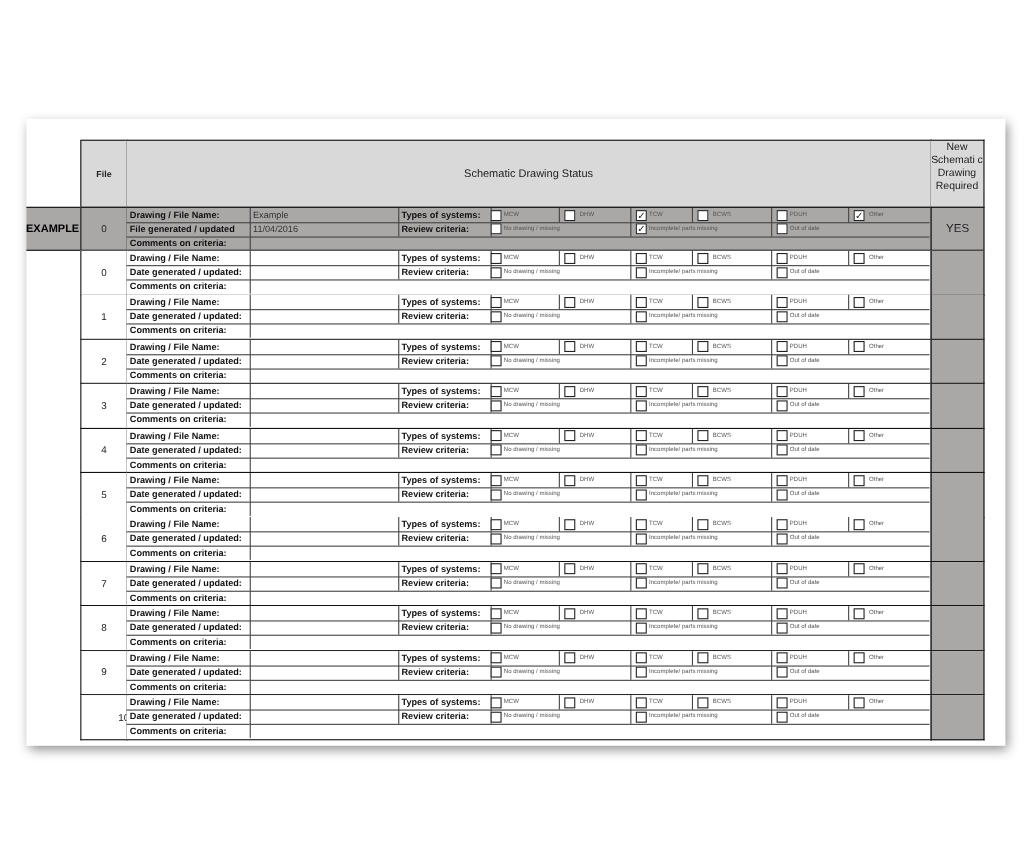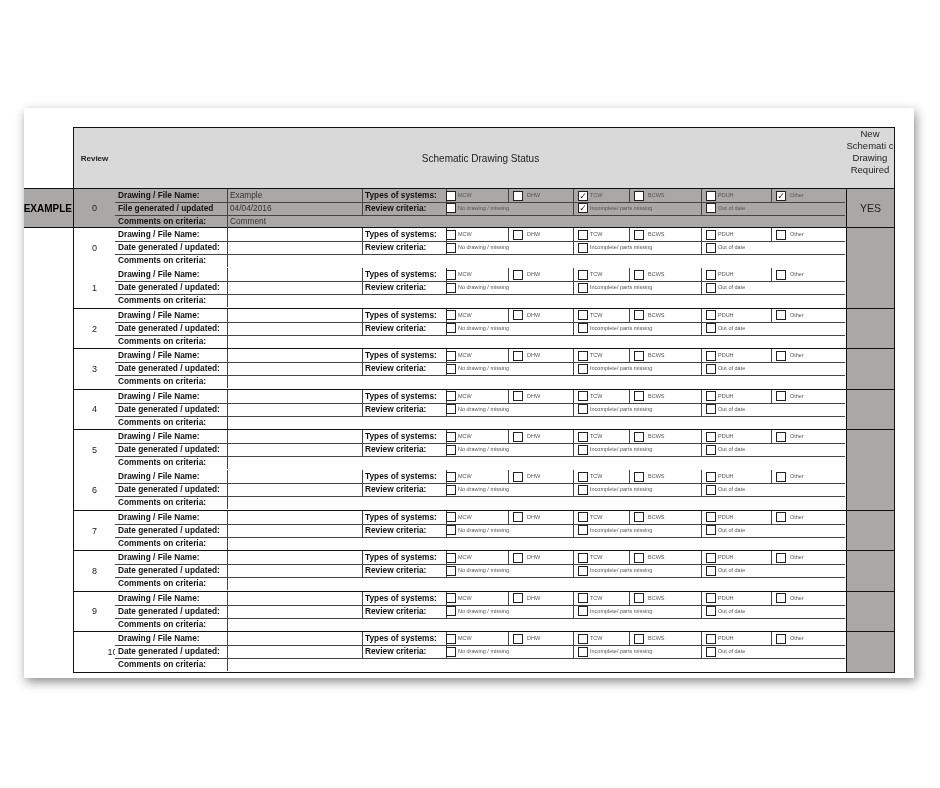--- a/index.html
+++ b/index.html
@@ -20,21 +20,21 @@
   .vline{position:absolute;background:#111;width:1px;}
   .hline{position:absolute;background:#333;height:1px;}
   .gray{background:#aaa7a7;}
   .side{position:absolute;box-sizing:border-box;border:1.5px solid #111;border-top:none;background:#aaa7a7;}
 </style>
 </head>
 <body>
 
 <div class="card">
 
-  <div class="abs hdr hdr-floor" style="left:49px;top:19px;width:43px;height:62px;">Review</div>
+  <div class="abs hdr hdr-floor" style="left:49px;top:19px;width:43px;height:62px;">File</div>
   <div class="abs hdr hdr-main" style="left:91px;top:19px;width:732px;height:62px;border-left:none;">Schematic Drawing Status</div>
   <div class="abs hdr hdr-new" style="left:822px;top:19px;width:49px;height:62px;border-left:none;">New Schemati c Drawing Required</div>
 
   <div id="rows">
       <div style="position: absolute; left: 0px; top: 80px; width: 890px; height: 40px;">
         <div class="abs gray" style="left: 0px; top: 0px; width: 49px; height: 40px; border-top: 1.5px solid rgb(17, 17, 17); border-bottom: 1.5px solid rgb(17, 17, 17); font-weight: bold; font-size: 10px; display: flex; align-items: center; justify-content: flex-end; padding-right: 1px;">EXAMPLE</div>
         <div class="floor-num" style="left: 49px; top: 0px; width: 43px; height: 40px; border: 1.5px solid rgb(17, 17, 17); background: rgb(170, 167, 167);">0</div>
         <div style="position: absolute; left: 91px; top: 0px; width: 732px; height: 40px; box-sizing: border-box; border-right: 1.5px solid rgb(17, 17, 17); border-bottom: 1.5px solid rgb(17, 17, 17); border-top: 1.5px solid rgb(17, 17, 17); background: rgb(170, 167, 167);">
           <div class="hline" style="left: 0px; top: 12.8333px; width: 730px; background: rgb(68, 68, 68);"></div>
           <div class="hline" style="left: 0px; top: 25.6667px; width: 112px; background: rgb(68, 68, 68);"></div>
@@ -48,22 +48,21 @@
           <div class="vline" style="left: 586px; top: 0px; height: 12.8333px; background: rgb(68, 68, 68);"></div>
           <div class="vline" style="left: 656px; top: 0px; height: 12.8333px; background: rgb(68, 68, 68);"></div>
           <div class="vline" style="left: 458px; top: 12.8333px; height: 12.8333px; background: rgb(68, 68, 68);"></div>
           <div class="vline" style="left: 586px; top: 12.8333px; height: 12.8333px; background: rgb(68, 68, 68);"></div>
           <div class="lbl" style="left: 0px; top: 0px;">Drawing / File Name:</div>
           <div class="lbl" style="left: 0px; top: 12.8333px;">File generated / updated</div>
           <div class="lbl" style="left: 0px; top: 25.6667px;">Comments on criteria:</div>
           <div class="lbl" style="left: 247px; top: 0px;">Types of systems:</div>
           <div class="lbl" style="left: 247px; top: 12.8333px;">Review criteria:</div>
           <div class="val" style="left: 112px; top: 0px; width: 135px;">Example</div>
-          <div class="val" style="left: 112px; top: 12.8333px; width: 135px;">04/04/2016</div>
-          <div class="val" style="left: 112px; top: 25.6667px; width: 618px;">Comment</div>
+          <div class="val" style="left: 112px; top: 12.8333px; width: 135px;">11/04/2016</div>
           <div style="position: absolute; left: 331px; top: 0px; height: 12.8333px; width: 60px;">
             <div class="cb" style="left: 0px;"></div>
             <div class="cbl" style="left: 12px;">MCW</div>
           </div>
           <div style="position: absolute; left: 398px; top: 0px; height: 12.8333px; width: 60px;">
             <div class="cb" style="left: 0px;"></div>
             <div class="cbl" style="left: 14px;">DHW</div>
           </div>
           <div style="position: absolute; left: 463px; top: 0px; height: 12.8333px; width: 60px;">
             <div class="cb" style="left: 0px;">✓</div>

